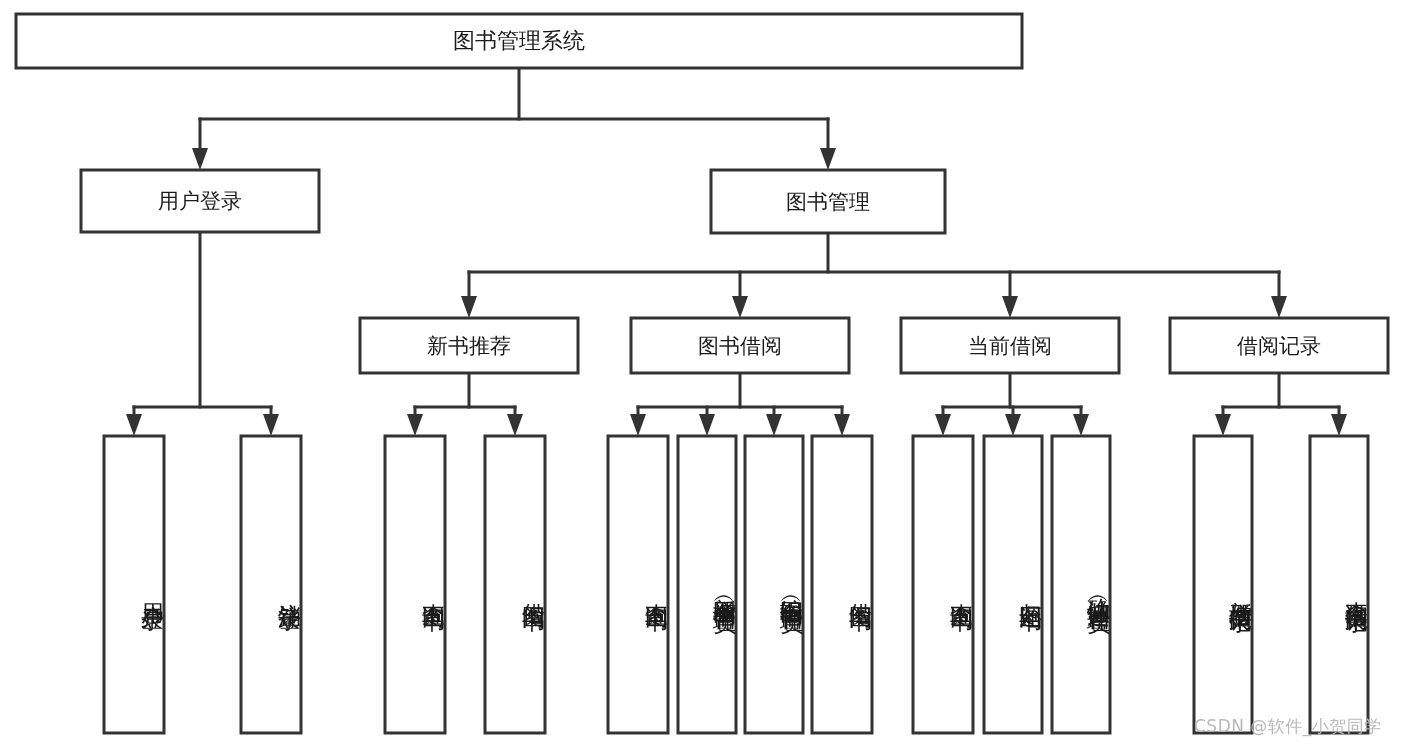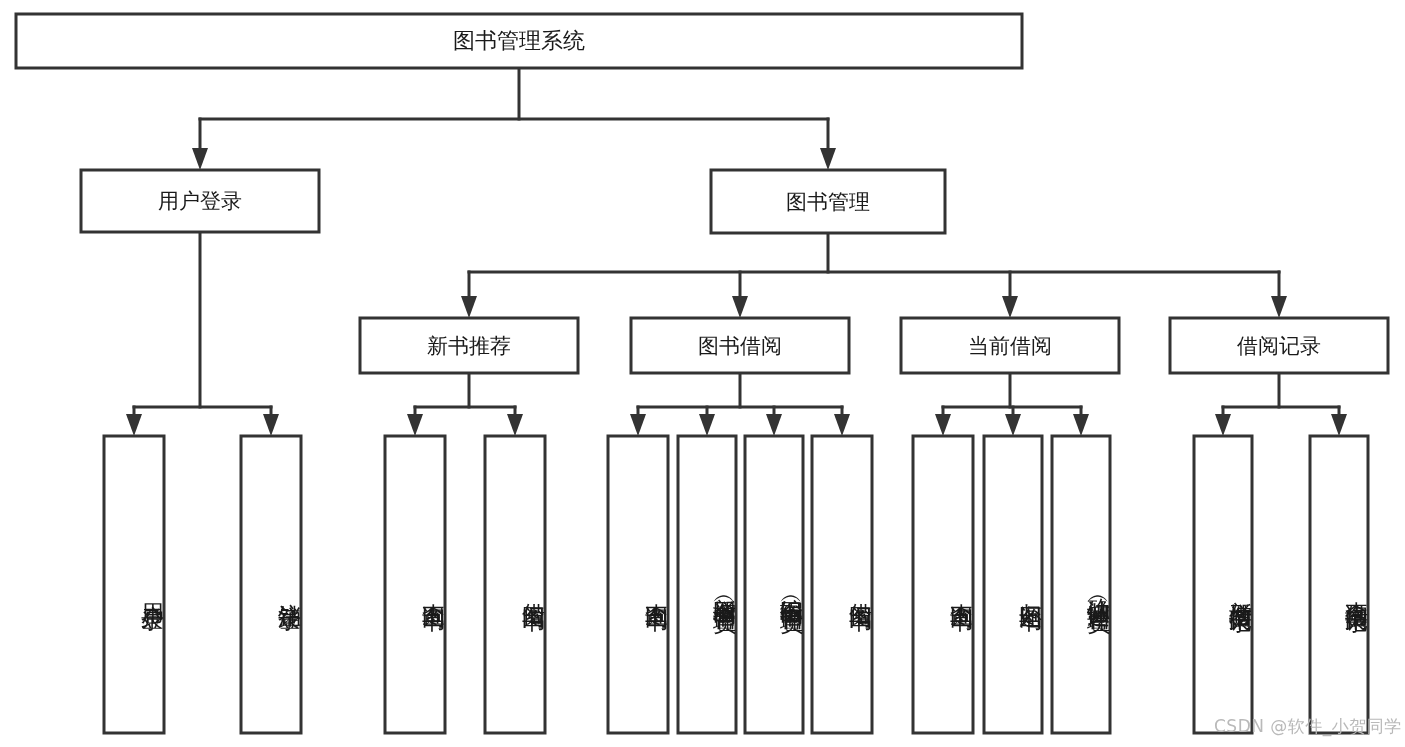--- a/index.html
+++ b/index.html
@@ -67,21 +67,20 @@
     white-space: nowrap;
     pointer-events: none;
   }
   .watermark {
     position: absolute;
     font-family: "DejaVu Sans", "Liberation Sans", sans-serif;
     font-size: 17px;
     color: #b9b9b9;
     white-space: nowrap;
     letter-spacing: 0.5px;
-    padding-left: 20px;
   }
 </style>
 </head>
 <body>
 
 <div id="diagram-root">
   <svg class="diagram-canvas" id="diagram-svg" viewBox="0 0 1405 747" xmlns="http://www.w3.org/2000/svg">
     <g id="connector-layer">
         <line class="connector" x1="519" y1="68" x2="519" y2="119"></line>
         <line class="connector" x1="200" y1="119" x2="828" y2="119"></line>

